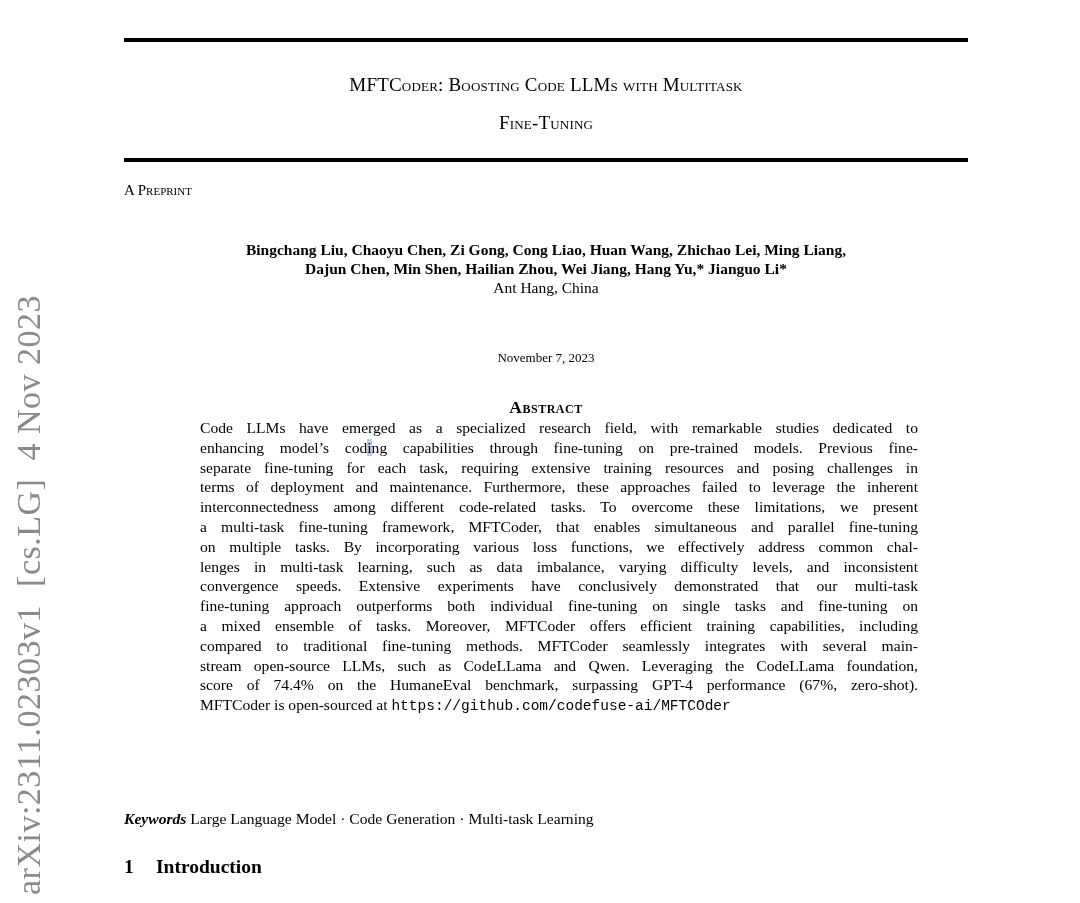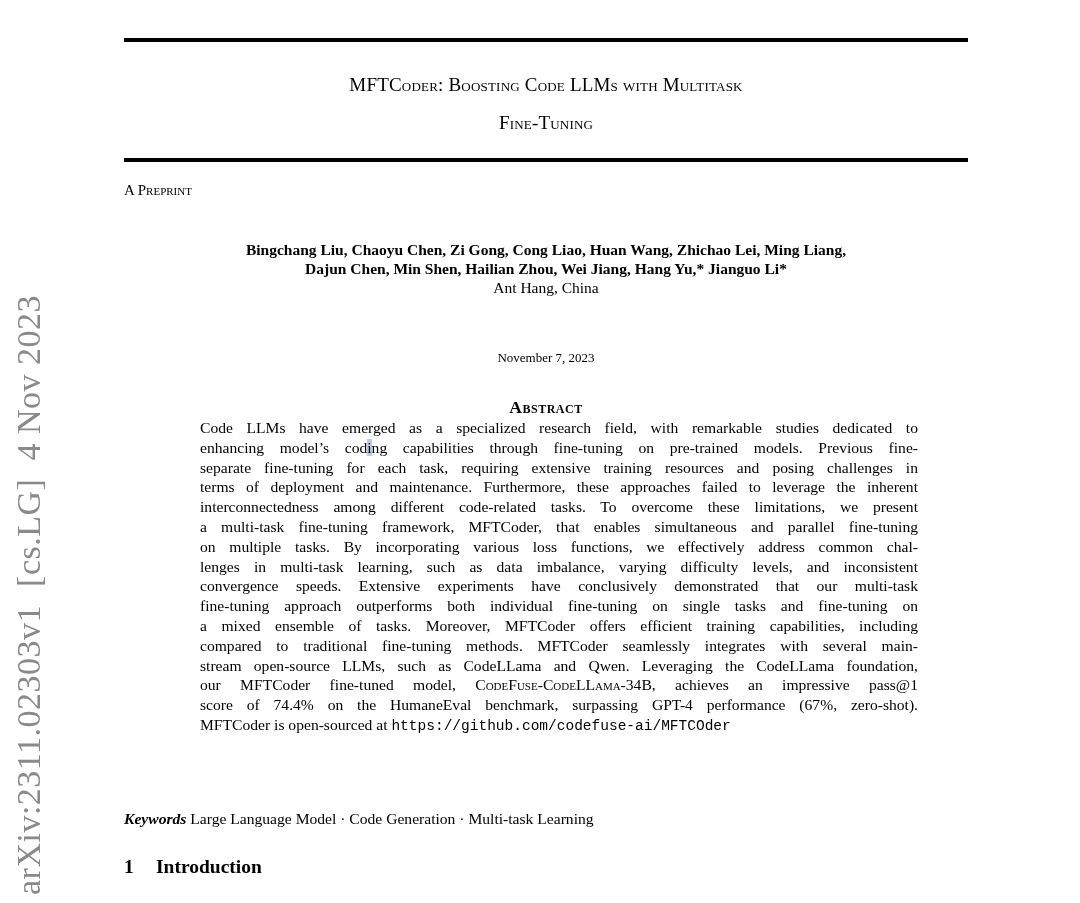--- a/index.html
+++ b/index.html
@@ -91,21 +91,20 @@
   <span class="line">terms of deployment and maintenance. Furthermore, these approaches failed to leverage the inherent</span>
   <span class="line">interconnectedness among different code-related tasks. To overcome these limitations, we present</span>
   <span class="line">a multi-task fine-tuning framework, MFTCoder, that enables simultaneous and parallel fine-tuning</span>
   <span class="line">on multiple tasks. By incorporating various loss functions, we effectively address common chal-</span>
   <span class="line">lenges in multi-task learning, such as data imbalance, varying difficulty levels, and inconsistent</span>
   <span class="line">convergence speeds. Extensive experiments have conclusively demonstrated that our multi-task</span>
   <span class="line">fine-tuning approach outperforms both individual fine-tuning on single tasks and fine-tuning on</span>
   <span class="line">a mixed ensemble of tasks. Moreover, MFTCoder offers efficient training capabilities, including</span>
   <span class="line">compared to traditional fine-tuning methods. MFTCoder seamlessly integrates with several main-</span>
   <span class="line">stream open-source LLMs, such as CodeLLama and Qwen. Leveraging the CodeLLama foundation,</span>
-  <span class="line"><span>our MFTCoder fine-tuned model, </span><span class="sc">CodeFuse-CodeLLama-34B</span><span>, achieves an impressive pass@1</span></span>
   <span class="line">score of 74.4% on the HumaneEval benchmark, surpassing GPT-4 performance (67%, zero-shot).</span>
   <span class="line last"><span>MFTCoder is open-sourced at </span><span class="mono">https://github.com/codefuse-ai/MFTCOder</span></span>
 </div>
 
 <div class="keywords">
   <span class="kw-label">Keywords</span>
   <span>Large Language Model · Code Generation · Multi-task Learning</span>
 </div>
 
 <div class="section-heading">

